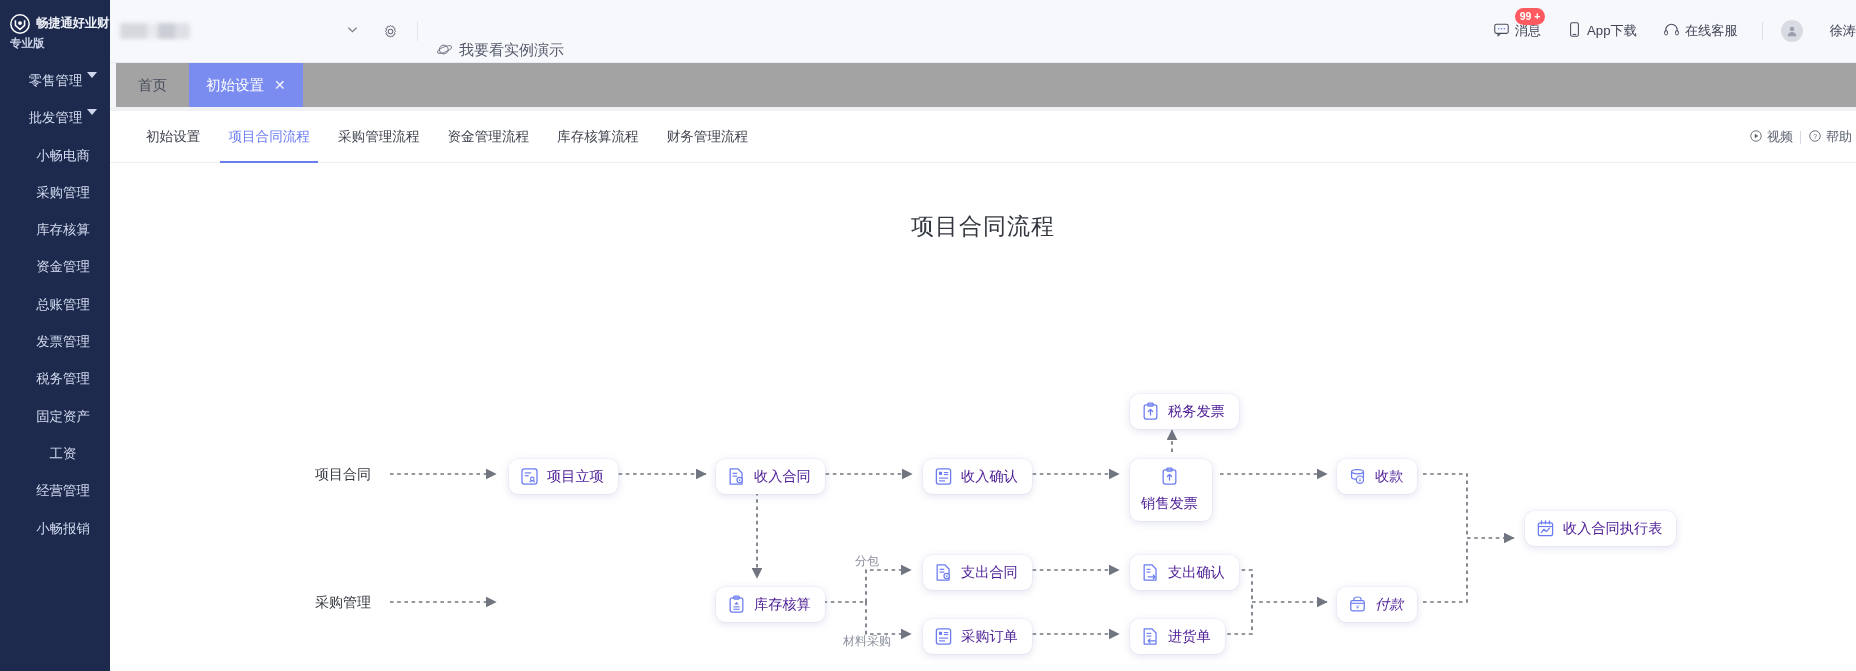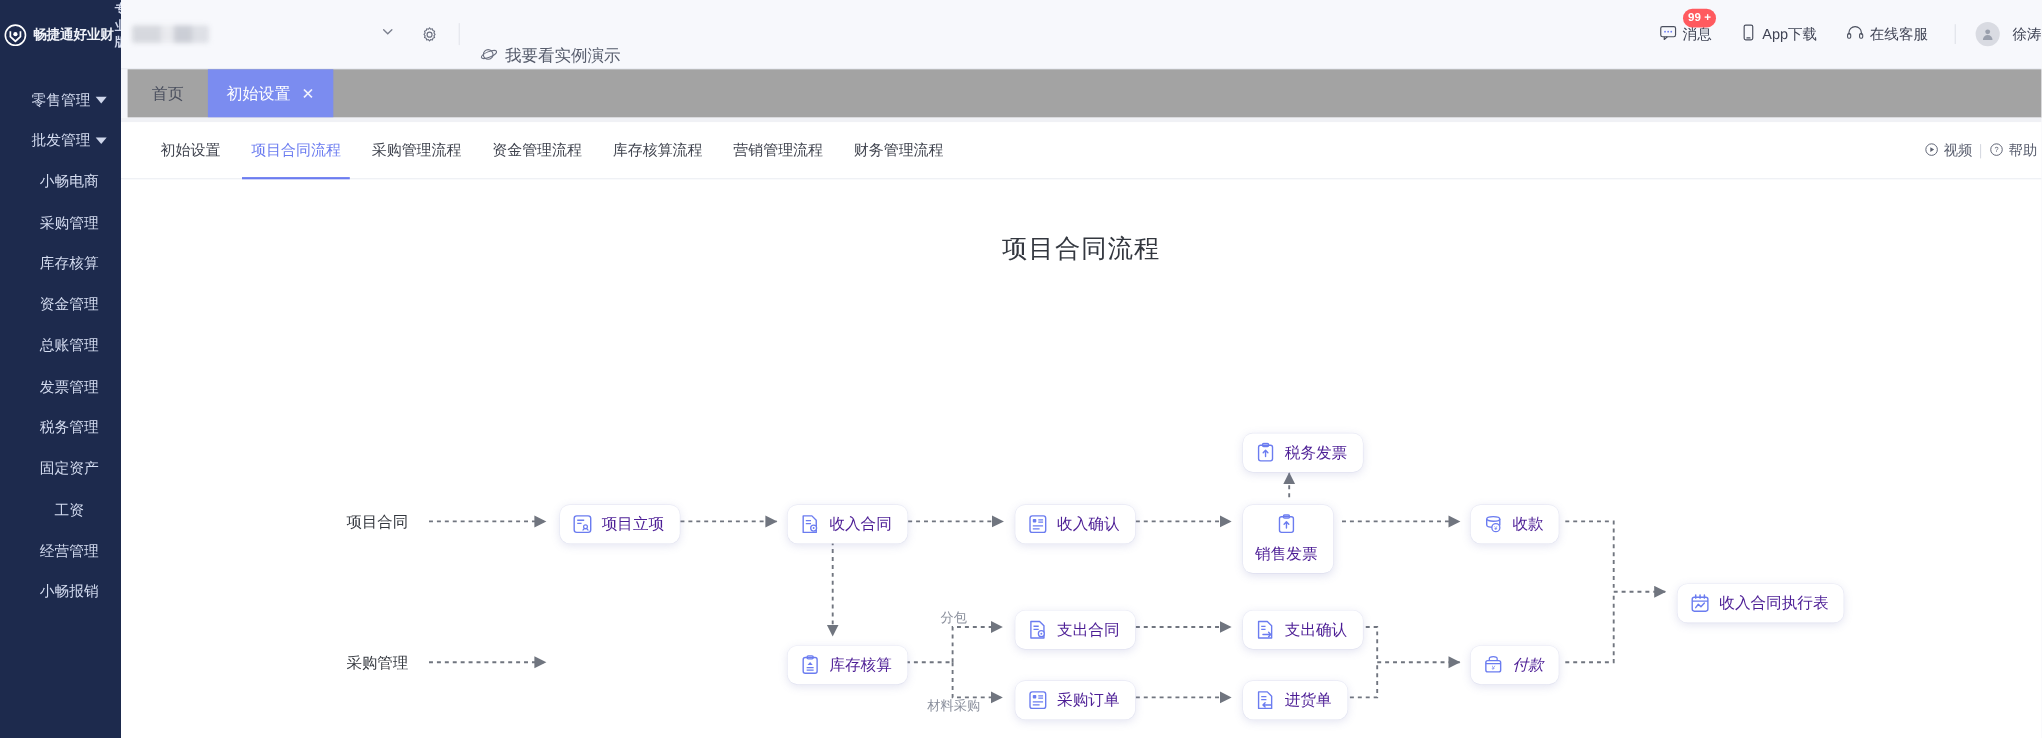--- a/index.html
+++ b/index.html
@@ -9,33 +9,33 @@
     background:#f5f6fa;
   }
   #app{ position:relative; width:1856px; height:671px; }
 
   
   .sidebar{
     position:absolute; left:0; top:0; width:110px; height:671px;
     background:#1d2a4d; color:#ccd3e8;
   }
   .brand{
-    height:63px; display:flex; flex-direction:row; justify-content:center;
+    height:63px; display:flex; flex-direction:column; justify-content:center;
     padding-left:9px; position:relative;
   }
   .brand-row{ display:flex; align-items:center; gap:5px; }
   .brand-logo{ width:22px; height:22px; flex:none; }
   .brand-name{
     font-size:12.5px; color:#eef1f8; letter-spacing:-.3px; white-space:nowrap;
     font-weight:700;
   }
   .brand-sub{ font-size:11.5px; color:#cfd6ea; margin-top:1px; padding-left:1px; font-weight:700;}
   .nav{ padding-top:9px; }
   .nav-item{
-    height:37.3px; display:flex; align-items:center; justify-content:center;
+    height:37.3px; display:flex; justify-content:center;
     gap:5px; font-size:13.4px; color:#d4dcf0; cursor:pointer; white-space:nowrap;padding-left:16px;
   }
   .caret{ display:inline-block; width:0;height:0;
     border-left:5px solid transparent;border-right:5px solid transparent;
     border-top:6px solid #cfd7ec; }
 
   
   .topbar{
     position:absolute; left:110px; top:0; right:0; height:63px;
     background:#f7f8fc; border-bottom:1px solid #e9ebf2;
@@ -56,21 +56,21 @@
   .badge{
     position:absolute; top:-13px; left:22px;
     background:#ff5a5f; color:#fff; font-size:10.5px; line-height:1;
     padding:3px 5px 3px 5px; border-radius:9px; font-weight:700; white-space:nowrap;
   }
   .tr-sep{ width:1px;height:18px;background:#dfe1e8; margin-left:24px;}
   .avatar{
     width:22px;height:22px;border-radius:50%;background:#d9dbe2;
     display:flex;align-items:center;justify-content:center;
   }
-  .uname{ font-size:13.2px;color:#3f4354; margin-left:7px; }
+  .uname{ font-size:13.2px;color:#3f4354; margin-left:22px; }
 
   
   .tabsrow{
     position:absolute; left:116px; top:63px; right:0; height:44px;
     background:#a3a3a3; display:flex; align-items:flex-end; padding-left:0px;
   }
   .tab{
     height:44px; display:flex;align-items:center; justify-content:center;
     font-size:14.5px; padding:0 18px; color:#3d4椒; cursor:pointer;
   }
@@ -271,21 +271,20 @@
     </div>
 
   <div class="panel">
 
     <div class="subtabs">
       <div class="subtab">初始设置</div>
         <div class="subtab active">项目合同流程</div>
         <div class="subtab">采购管理流程</div>
         <div class="subtab">资金管理流程</div>
         <div class="subtab">库存核算流程</div>
-        <div class="subtab">营销管理流程</div>
         <div class="subtab">财务管理流程</div>
         <div class="helpgroup">
         <span class="g">
           <span>
             <svg width="14" height="14" viewBox="0 0 24 24">
               <circle cx="12" cy="12" r="9" fill="none" stroke="#5b6070" stroke-width="1.5"></circle>
               <path d="M10 8.2 L16 12 L10 15.8 Z" fill="#5b6070"></path>
             </svg>
           </span>
           <span>视频</span>
@@ -392,21 +391,21 @@
         </div>
         <div class="node" style="left: 1227px; top: 348px;">
           <svg class="ic" viewBox="0 0 24 24">
             <ellipse cx="12" cy="6" rx="7.5" ry="2.6" fill="none" stroke="#6b7cf0" stroke-width="1.6"></ellipse>
             <path d="M4.5 6 v7 a7.5 2.6 0 0 0 15 0 V6" fill="none" stroke="#6b7cf0" stroke-width="1.6"></path>
             <circle cx="15" cy="16" r="4.6" fill="#fff" stroke="#6b7cf0" stroke-width="1.5"></circle>
             <text x="15" y="19" font-size="6.4" text-anchor="middle" fill="#6b7cf0" font-family="Liberation Sans, sans-serif">¥</text>
           </svg>
           <span>收款</span>
         </div>
-        <div class="node" style="left: 1415px; top: 420px; justify-content: center;">
+        <div class="node" style="left: 1415px; top: 400px; justify-content: center;">
           <svg class="ic" viewBox="0 0 24 24">
             <rect x="3" y="5" width="18" height="16" rx="2.4" fill="none" stroke="#6b7cf0" stroke-width="1.6"></rect>
             <line x1="3" y1="9.5" x2="21" y2="9.5" stroke="#6b7cf0" stroke-width="1.5"></line>
             <line x1="7" y1="2.5" x2="7" y2="6" stroke="#6b7cf0" stroke-width="1.7" stroke-linecap="round"></line>
             <line x1="12" y1="2.5" x2="12" y2="6" stroke="#6b7cf0" stroke-width="1.7" stroke-linecap="round"></line>
             <line x1="17" y1="2.5" x2="17" y2="6" stroke="#6b7cf0" stroke-width="1.7" stroke-linecap="round"></line>
             <path d="M7 17 L10 13 L13 16 L17 11.5" fill="none" stroke="#6b7cf0" stroke-width="1.6" stroke-linejoin="round" stroke-linecap="round"></path>
           </svg>
           <span>收入合同执行表</span>
         </div>

